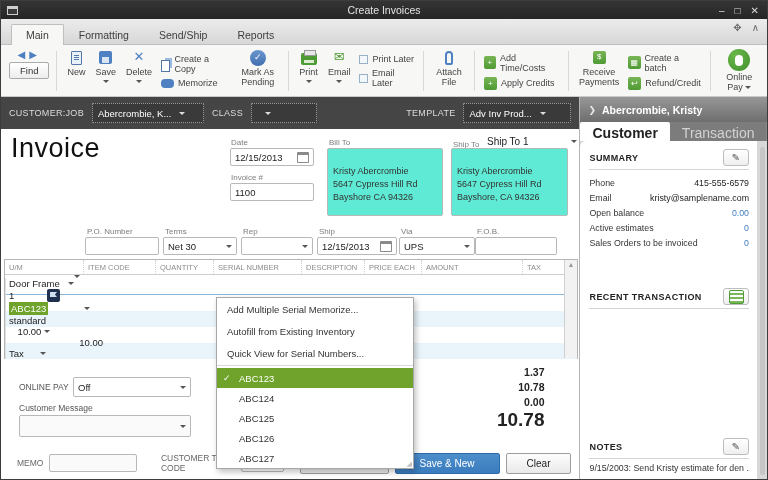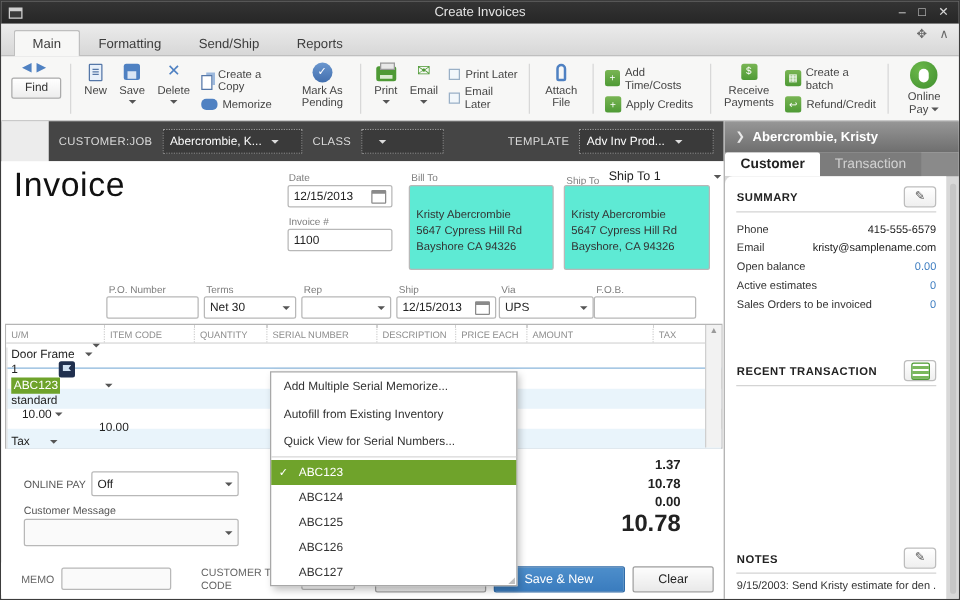--- a/index.html
+++ b/index.html
@@ -61,21 +61,21 @@
     color:#fff; font-size:8px; display:flex; align-items:center; justify-content:center; }
   .i-onlinepay { width:22px; height:22px; border-radius:50%; background:radial-gradient(circle at 35% 30%,#6cb84a,#3f8f2e);
     display:flex; align-items:center; justify-content:center; }
   .i-onlinepay .mouse { width:8px; height:11px; background:#fff; border-radius:4px; }
 
   
   .content { flex:1; display:flex; min-height:0; }
   .left-col { width:580px; display:flex; flex-direction:column; position:relative; }
 
   
-  .customer-bar { height:32px; background:#454545; display:flex; align-items:center; padding:0 8px; gap:8px; flex:0 0 auto;margin-left:38px; }
+  .customer-bar { height:32px; background:#454545; display:flex; align-items:center; padding:0 8px; gap:8px; flex:0 0 auto; }
   .cb-label { color:#dcdcdc; font-size:9px; letter-spacing:.3px; }
   .dark-field { height:20px; background:#3a3a3a; border:1px dotted #9a9a9a; color:#fff; font-size:9.5px;
     display:flex; align-items:center; padding:0 5px; border-radius:1px; }
   .dark-field .caret { border-top-color:#ddd; margin-left:8px; }
 
   
   .form-area { position:relative; flex:1; background:#fff; font-size:10px; color:#222; }
   .abs { position:absolute; }
   .flabel { font-size:8px; color:#7d7d7d; }
   .field { border:1px solid #b8b8b8; border-radius:2px; background:#fff; font-size:9.5px; color:#222;
@@ -119,21 +119,21 @@
   .btn { border:1px solid #9e9e9e; border-radius:2px; background:linear-gradient(#fdfdfd,#e9e9e9);
     font-size:10px; color:#222; padding:4px 13px; white-space:nowrap; }
   .btn-primary { background:linear-gradient(#4d8ecb,#3a7cbe); border-color:#2f6ba8; color:#fff; }
 
   
   .side-panel { width:188px; background:#d8d8d8; display:flex; flex-direction:column; border-left:1px solid #b5b5b5; position:relative; }
   .sp-header { height:25px; background:linear-gradient(#979797,#6e6e6e); color:#fff; font-size:10.5px; font-weight:bold;
     display:flex; align-items:center; padding:0 8px; gap:6px; flex:0 0 auto; }
   .sp-header .arrow { font-size:9px; color:#e8e8e8; }
   .sp-tabs { display:flex; height:19px; flex:0 0 auto; background:#8a8a8a; }
-  .sp-tab { font-size:11px; padding:3px 12px; }
+  .sp-tab { font-size:14px; padding:3px 12px; }
   .sp-tab.active { background:#fff; color:#222; font-weight:bold; border-radius:2px 2px 0 0; }
   .sp-tab.inactive { background:#7c7c7c; color:#d2d2d2; }
   .sp-card { background:#fff; border-radius:6px 0 0 0; margin-right:10px; flex:1; padding:8px 8px 6px 9px;
     display:flex; flex-direction:column; min-height:0; }
   .sp-sec-head { display:flex; align-items:center; justify-content:space-between; }
   .sp-sec-title { font-size:9px; font-weight:bold; color:#222; letter-spacing:.4px; }
   .edit-btn { width:26px; height:17px; border:1px solid #bdbdbd; border-radius:3px; background:linear-gradient(#fff,#efefef);
     display:flex; align-items:center; justify-content:center; font-size:10px; color:#555; }
   .sp-div { border-top:1px solid #d4d4d4; margin:3px 0 5px; }
   .sp-row { display:flex; justify-content:space-between; font-size:8.8px; color:#333; padding:2.5px 0; }

